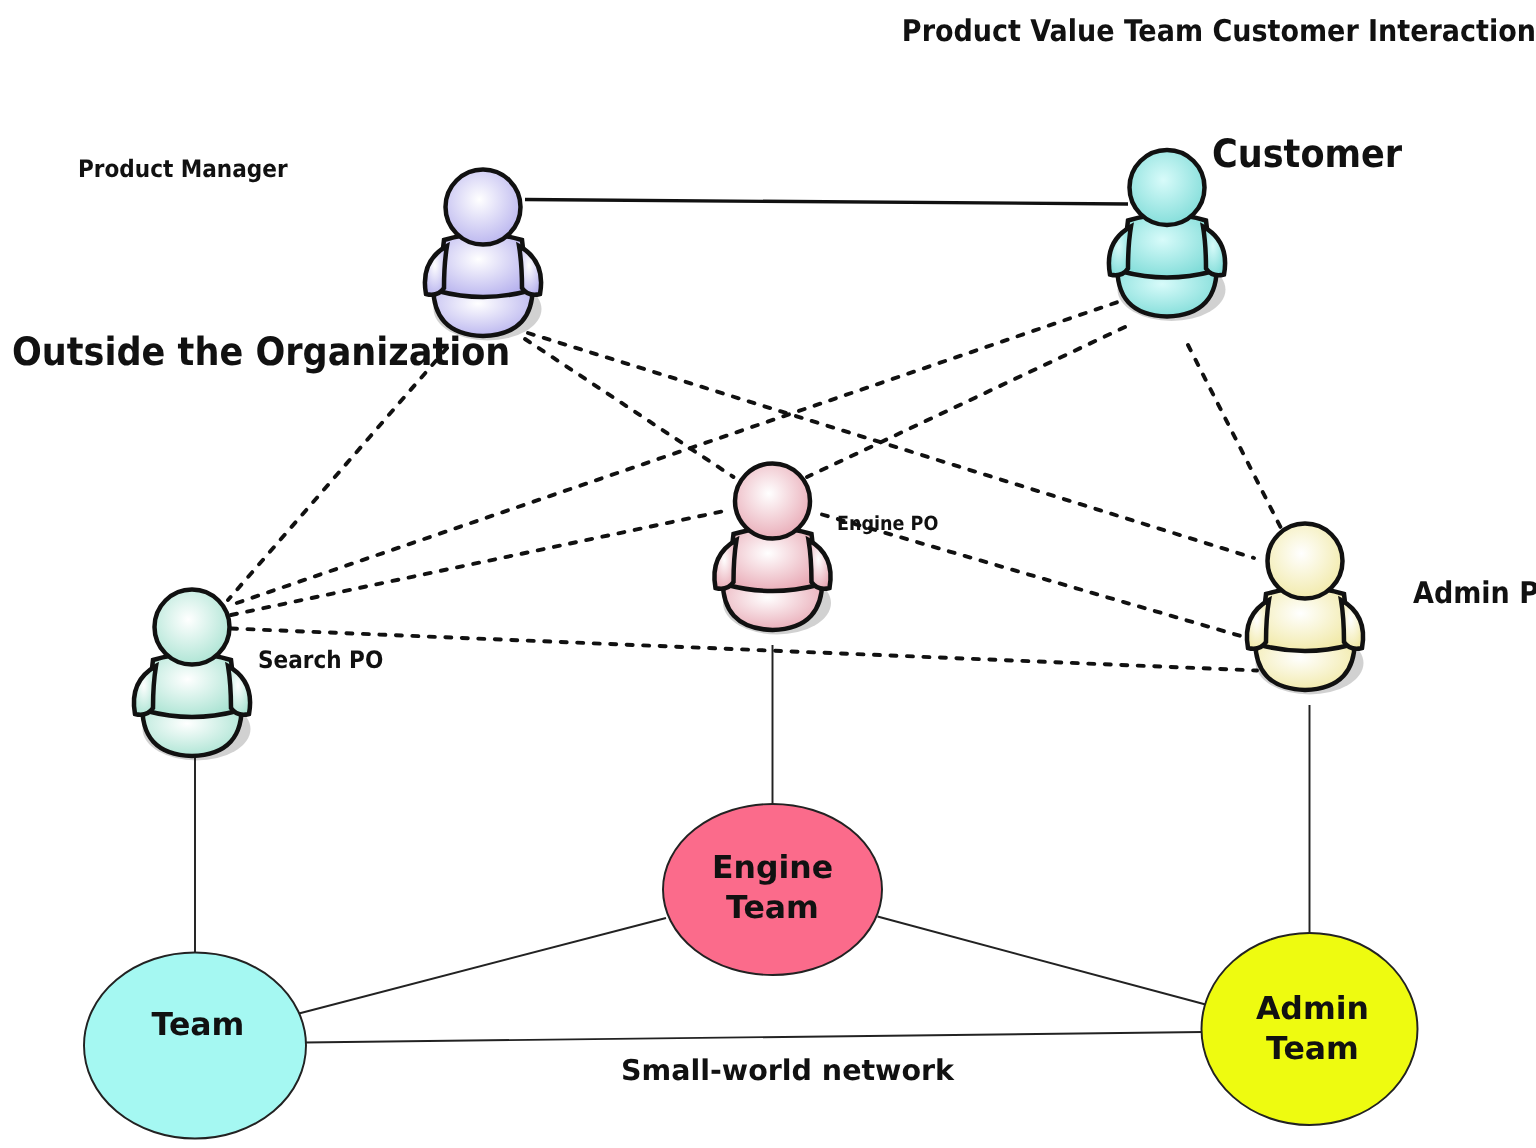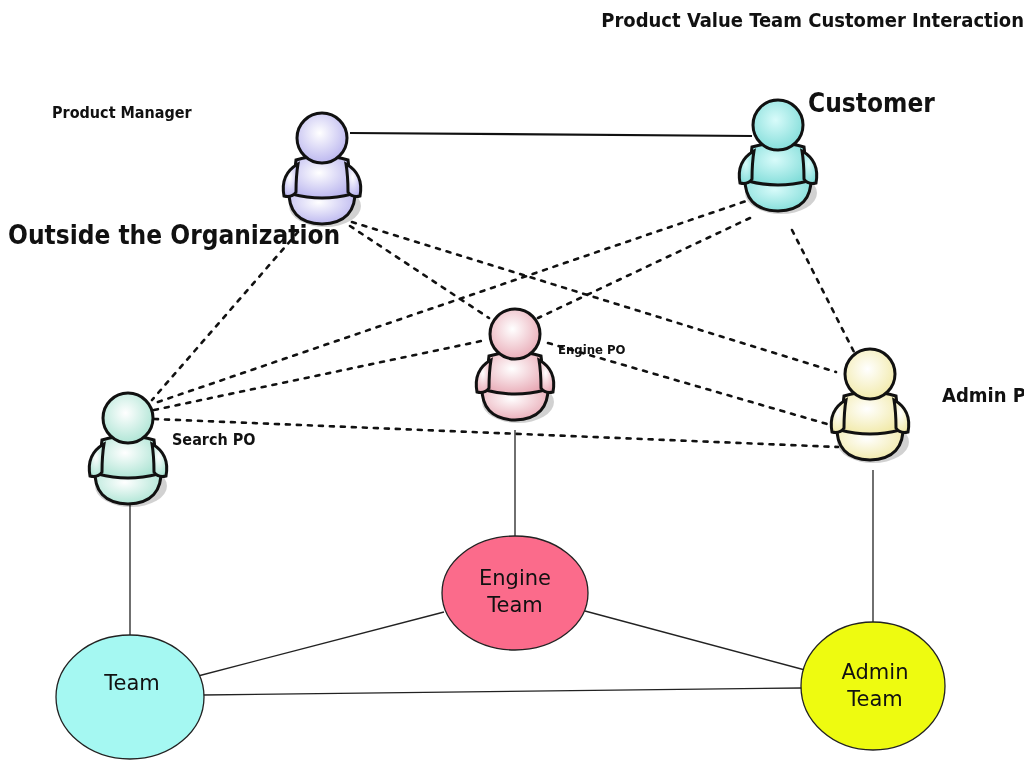--- a/index.html
+++ b/index.html
@@ -2,21 +2,21 @@
 <html><head>
 <meta charset="utf-8">
 <style>
   html, body { margin: 0; padding: 0; background: #ffffff; }
   body { width: 1024px; height: 765px; position: relative; overflow: hidden;
          font-family: "DejaVu Sans", sans-serif; }
   svg#diagram { position: absolute; left: 0; top: 0; }
   .lbl { position: absolute; color: #111; font-weight: bold; white-space: nowrap;
          font-family: "DejaVu Sans Condensed", "DejaVu Sans", sans-serif; font-stretch: condensed; }
   .title { left: 0; width: 1024px; top: 8px; text-align: right; font-size: 20px; }
-  .team-lbl { position: absolute; text-align: center; font-size: 21px; font-weight: normal;
+  .team-lbl { position: absolute; text-align: center; font-size: 21px; font-weight: bold;
               line-height: 27px; color: #111; font-family: "DejaVu Sans", sans-serif; }
   .caption { position: absolute; left: 360px; width: 330px; top: 700px; text-align: center;
              font-size: 19px; line-height: 28px; font-weight: bold; color: #111; }
 </style>
 </head>
 <body>
 
 <svg id="diagram" width="1024" height="765" viewBox="0 0 1024 765">
   <defs>
     <radialGradient id="g-product-manager" cx="45%" cy="40%" r="65%">
@@ -121,13 +121,14 @@
 </div>
 <div class="team-lbl" style="left:805px; top:659px; width:140px;">
   <div>Admin</div>
   <div>Team</div>
 </div>
 <div class="team-lbl" style="left:62px; top:670px; width:140px;">
   <div>Team</div>
 </div>
 
 <div class="caption">
+  <div>Small-world network</div>
 </div>
 
 </body></html>

